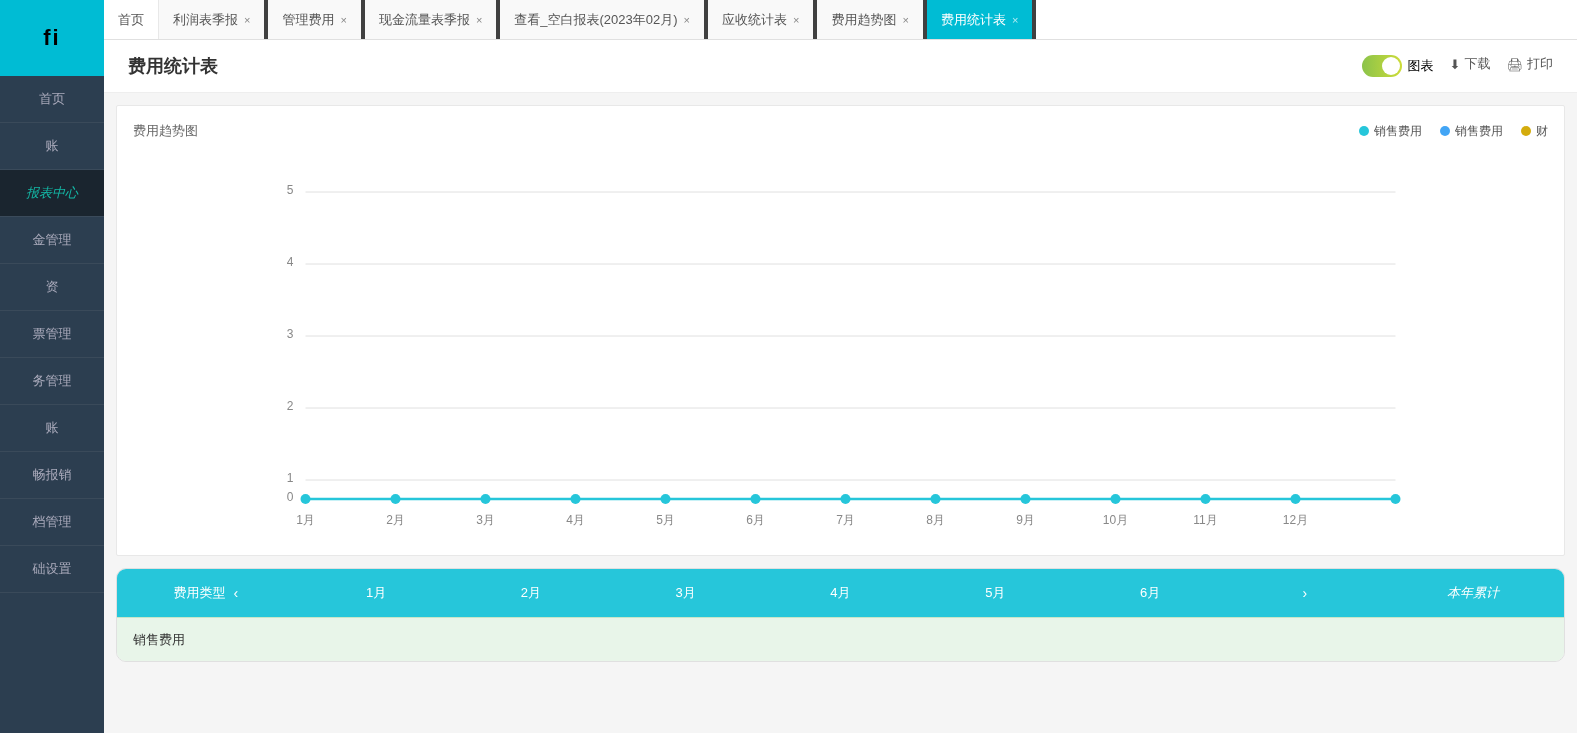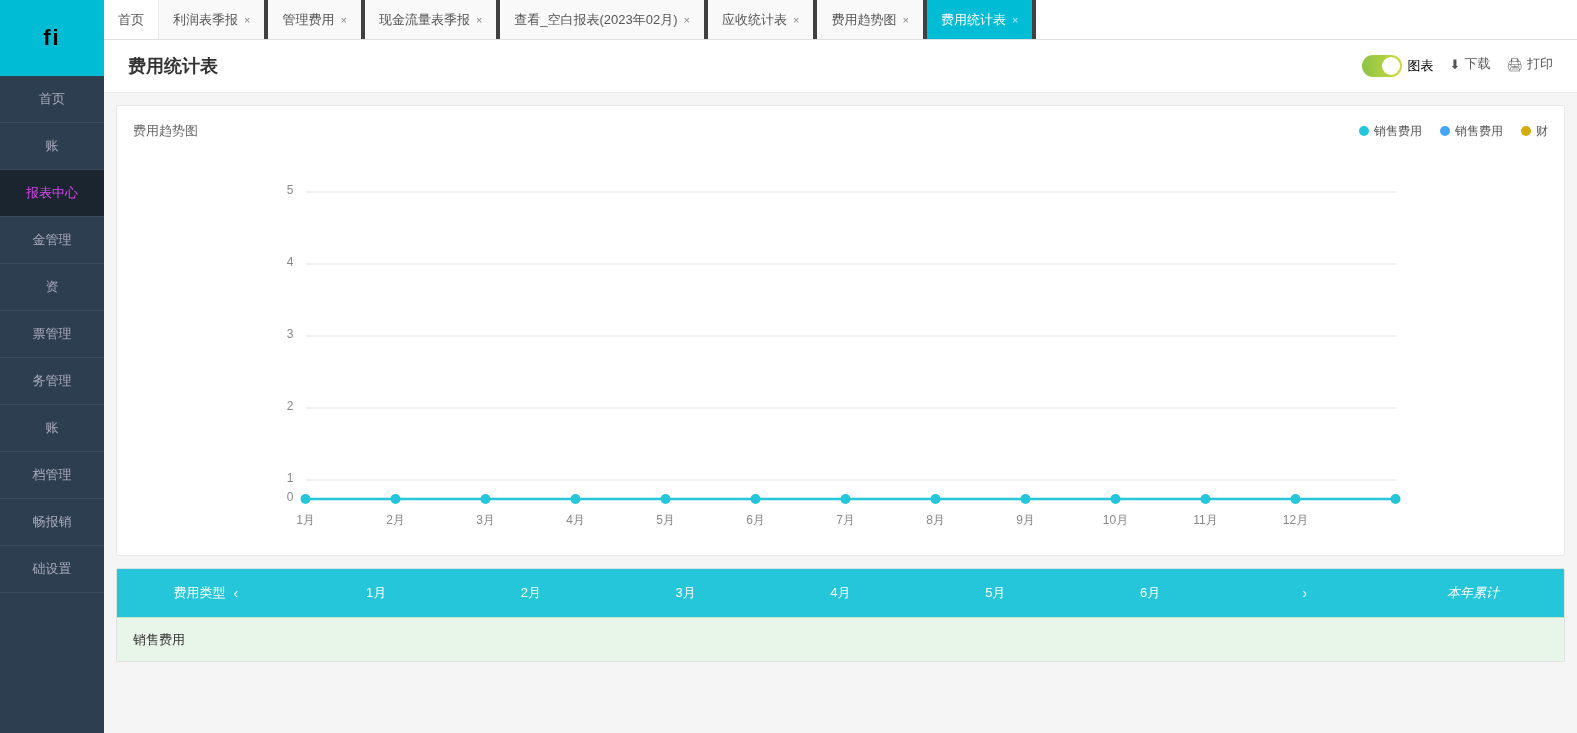--- a/index.html
+++ b/index.html
@@ -30,21 +30,22 @@
     .sidebar-item {
       padding: 14px 10px;
       text-align: center;
       color: #aab;
       font-size: 13px;
       cursor: pointer;
       border-bottom: 1px solid #3a4a5a;
     }
     .sidebar-item.active {
       background: #1a252f;
-      color: #d946ef;
+      color: #14b8a6;
+      font-style: italic;
     }
 
     
     .main {
       flex: 1;
       display: flex;
       flex-direction: column;
       overflow: hidden;
     }
 
@@ -189,21 +190,21 @@
     
     .chart-svg-wrapper {
       width: 100%;
       overflow: hidden;
     }
 
     
     .table-section {
       margin: 0 12px 12px 12px;
       border: 1px solid #e0e0e0;
-      border-radius: 2px;
+      border-radius: 10px;
       overflow: hidden;
     }
     .table-header-row {
       background: #26c6da;
       display: flex;
       align-items: center;
       color: #fff;
       font-size: 13px;
       height: 48px;
     }
@@ -264,22 +265,22 @@
 <div class="sidebar">
   <div class="sidebar-logo">fi</div>
   <div class="sidebar-item">首页</div>
   <div class="sidebar-item">账</div>
   <div class="sidebar-item active">报表中心</div>
   <div class="sidebar-item">金管理</div>
   <div class="sidebar-item">资</div>
   <div class="sidebar-item">票管理</div>
   <div class="sidebar-item">务管理</div>
   <div class="sidebar-item">账</div>
+  <div class="sidebar-item">畅报销</div>
   <div class="sidebar-item">档管理</div>
-  <div class="sidebar-item">畅报销</div>
   <div class="sidebar-item">础设置</div>
 </div>
 
 <div class="main">
 
   <div class="tab-bar">
     <div class="tab-item">首页</div>
     <div class="tab-item">
       <span>利润表季报</span>
       <span class="tab-close">×</span>

